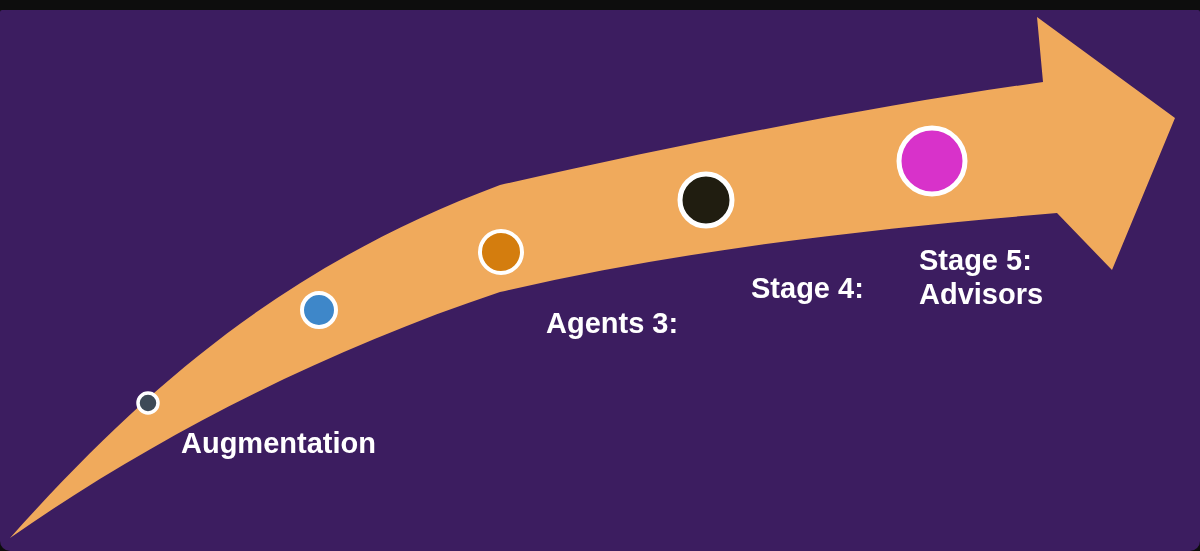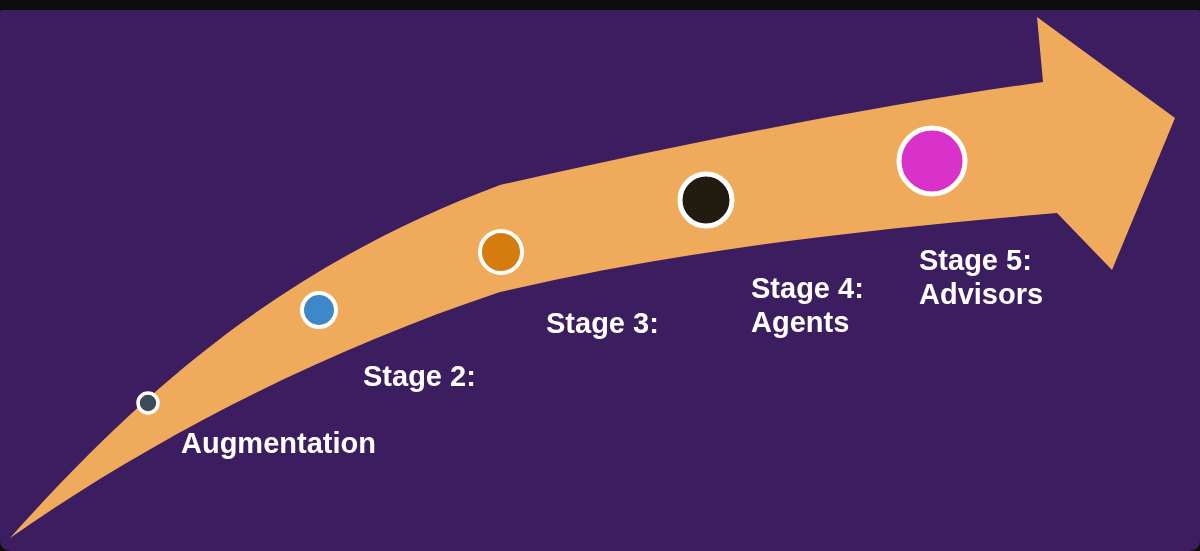--- a/index.html
+++ b/index.html
@@ -44,21 +44,21 @@
     font-size: 29px;
     line-height: 34px;
     letter-spacing: 0px;
     white-space: nowrap;
     text-align: left;
   }
   .stage-label span { display: block; }
   .s1 { left: 181px; top: 416px; }
   .s2 { left: 363px; top: 349px; }
   .s3 { left: 546px; top: 296px; }
-  .s4 { left: 751px; top: 261px; }
+  .s4 { left: 751px; top: 261px; text-align: right; }
   .s5 { left: 919px; top: 233px; }
 </style>
 </head>
 <body>
 
 <div class="frame">
   <div class="canvas">
 
     <svg class="arrow-svg" viewBox="0 0 1200 551">
 
@@ -78,30 +78,28 @@
       <circle cx="501" cy="252" r="21" stroke="#ffffff" stroke-width="4" fill="#d47d0e"></circle>
       <circle cx="706" cy="200" r="26" stroke="#ffffff" stroke-width="5" fill="#201d10"></circle>
       <circle cx="932" cy="161" r="33" stroke="#ffffff" stroke-width="5" fill="#d832ca"></circle>
     </svg>
 
     <div class="stage-label s1">
       <span>Augmentation</span>
     </div>
 
     <div class="stage-label s2">
-      <span>Stage 2:</span>
     </div>
 
     <div class="stage-label s3">
-      <span>Stage 3:</span>
+      <span>Agents 3:</span>
     </div>
 
     <div class="stage-label s4">
       <span>Stage 4:</span>
-      <span>Agents</span>
     </div>
 
     <div class="stage-label s5">
       <span>Stage 5:</span>
       <span>Advisors</span>
     </div>
 
   </div>
 </div>
 

